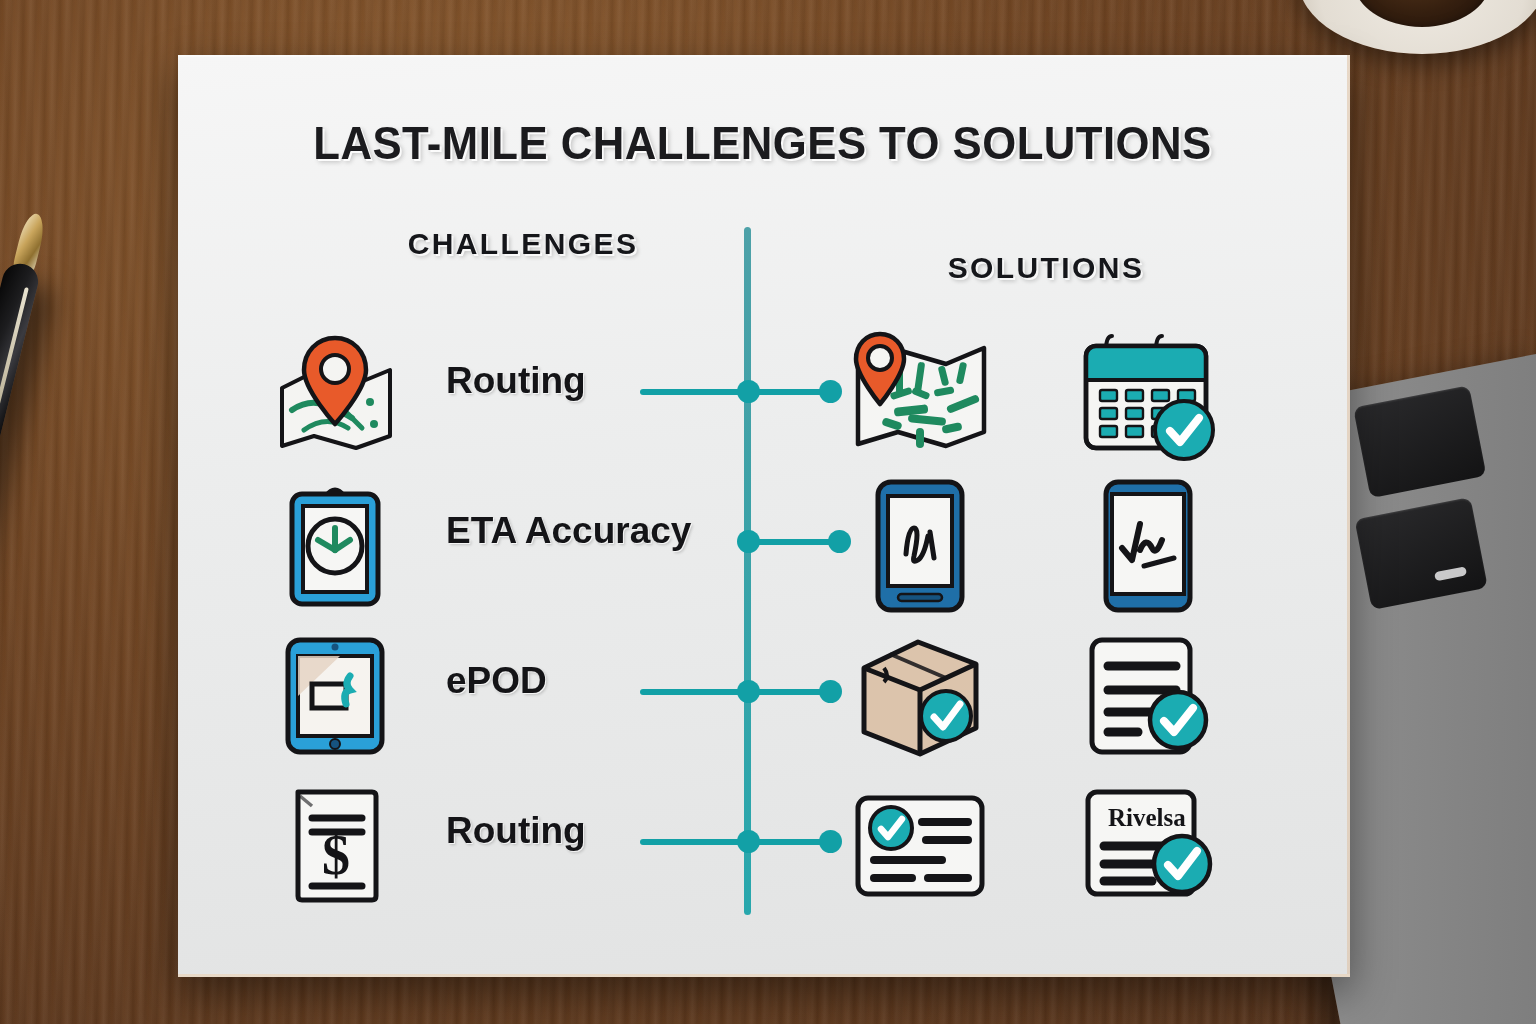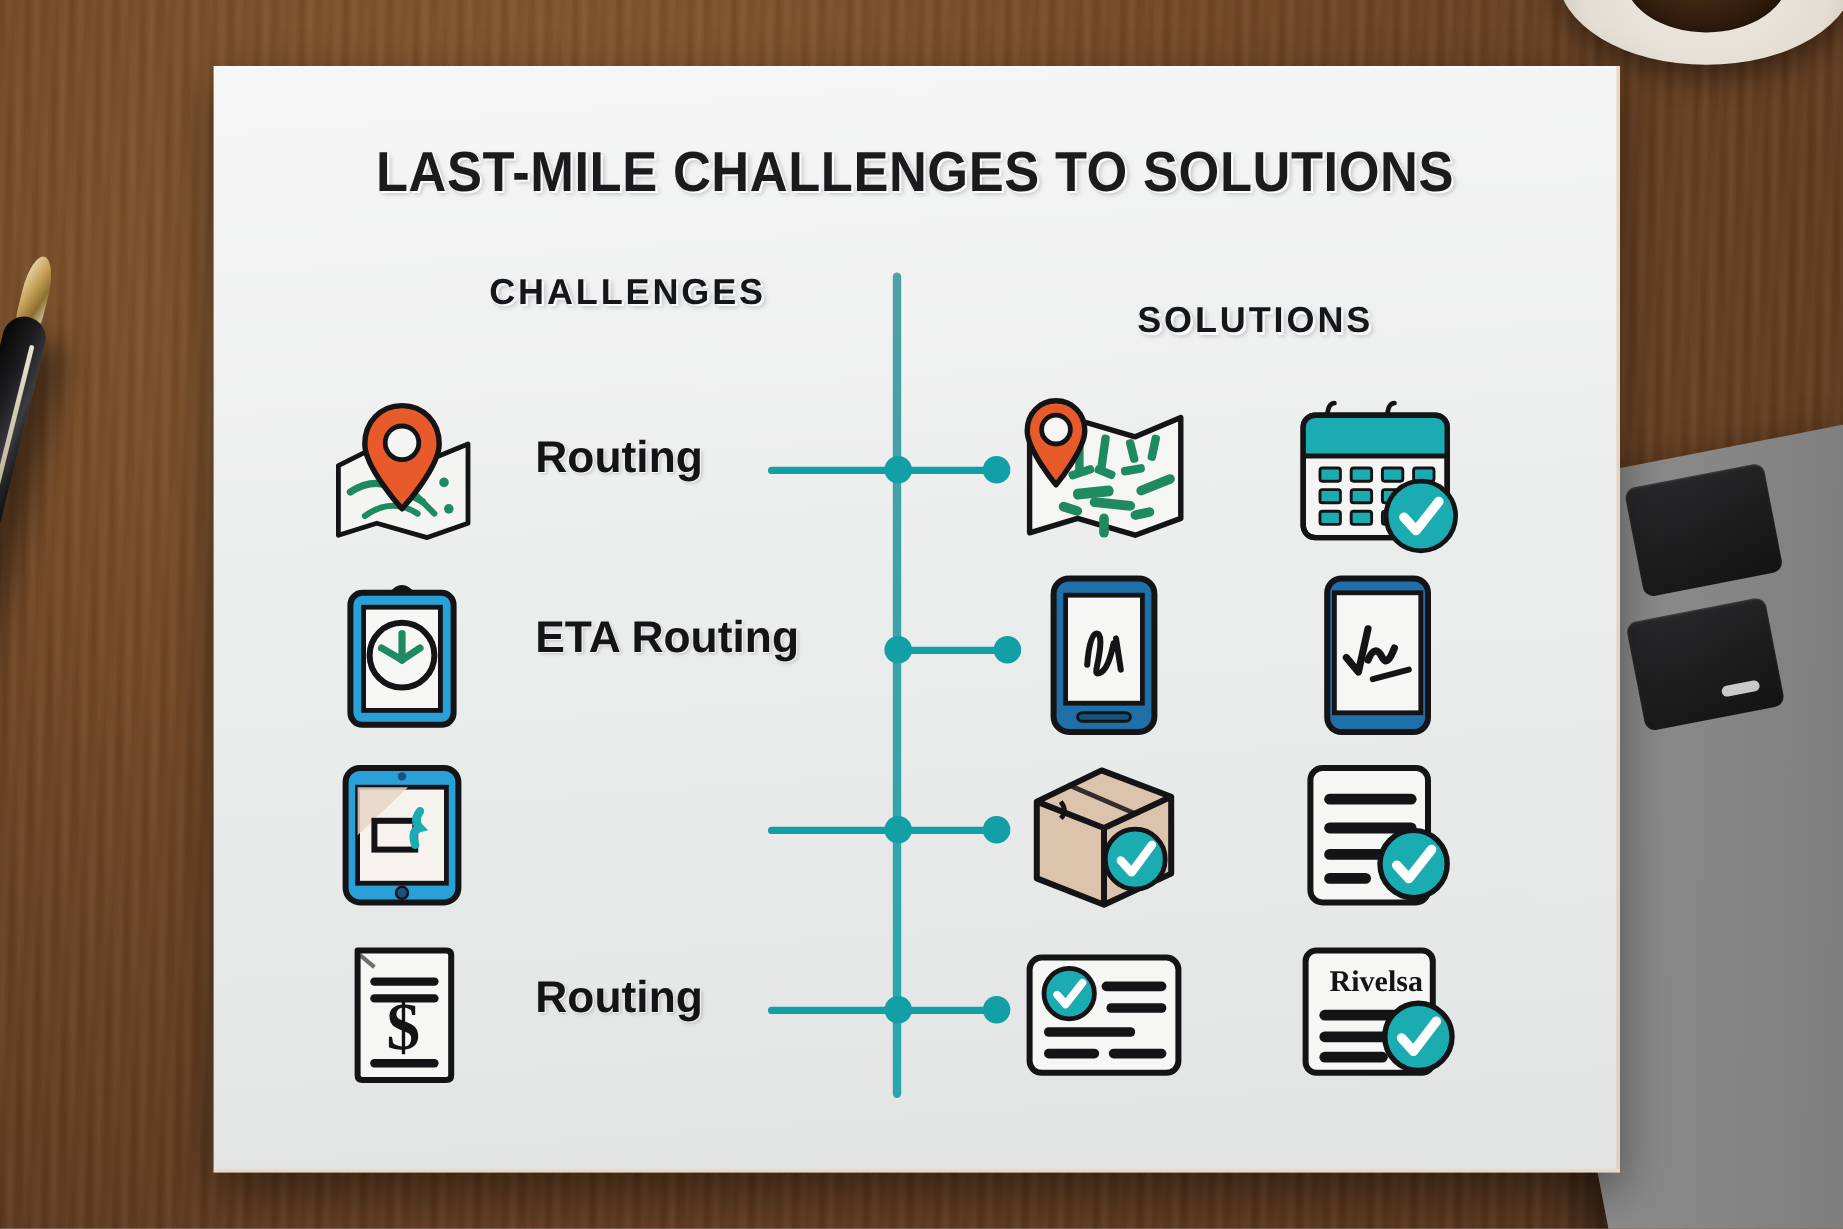--- a/index.html
+++ b/index.html
@@ -255,21 +255,21 @@
         <path d="M56 14 Q65 2 74 14" stroke="#141417" stroke-width="5" fill="none" stroke-linecap="round"></path>
         <rect x="22" y="12" width="86" height="110" rx="10" fill="#2aa0d8" stroke="#141417" stroke-width="5"></rect>
         <rect x="33" y="24" width="64" height="86" fill="#f6f6f4" stroke="#141417" stroke-width="4"></rect>
         <circle cx="65" cy="64" r="27" fill="#f6f6f4" stroke="#141417" stroke-width="5"></circle>
         <path d="M65 46 L65 68" stroke="#1f8a5f" stroke-width="6" stroke-linecap="round"></path>
         <path d="M65 68 L48 58" stroke="#1f8a5f" stroke-width="6" stroke-linecap="round"></path>
         <path d="M65 68 L80 58" stroke="#1f8a5f" stroke-width="6" stroke-linecap="round"></path>
       </svg>
     </div>
 
-    <div class="row-label">ETA Routing</div>
+    <div class="row-label">ETA Accuracy</div>
     <div class="conn-left" style="width:0"></div>
     <div class="conn-right" style="width:92px"></div>
     <div class="dot-axis"></div>
     <div class="dot-end" style="left:650px"></div>
 
     <div class="sol-icon-a">
       <svg viewBox="0 0 140 136">
         <rect x="28" y="4" width="84" height="128" rx="13" fill="#1f6fa8" stroke="#141417" stroke-width="5"></rect>
         <rect x="38" y="18" width="64" height="90" fill="#f6f6f4" stroke="#141417" stroke-width="4"></rect>
         <rect x="48" y="116" width="44" height="7" rx="3.5" fill="#16537f" stroke="#141417" stroke-width="2.5"></rect>
@@ -296,20 +296,21 @@
         <rect x="18" y="8" width="94" height="112" rx="12" fill="#2aa0d8" stroke="#141417" stroke-width="5"></rect>
         <rect x="28" y="24" width="74" height="80" fill="#f6f3ef" stroke="#141417" stroke-width="4"></rect>
         <path d="M28 24 L70 24 L28 64 Z" fill="#e5d4c4" opacity="0.85"></path>
         <rect x="42" y="52" width="34" height="24" fill="none" stroke="#141417" stroke-width="5"></rect>
         <path d="M80 44 Q74 52 80 58 Q72 60 76 72" stroke="#1bacb2" stroke-width="7" fill="none" stroke-linecap="round"></path>
         <circle cx="65" cy="15" r="3.5" fill="#16537f"></circle>
         <circle cx="65" cy="112" r="5" fill="#16537f" stroke="#141417" stroke-width="2"></circle>
       </svg>
     </div>
 
+    <div class="row-label">ePOD</div>
     <div class="conn-left"></div>
     <div class="conn-right"></div>
     <div class="dot-axis"></div>
     <div class="dot-end"></div>
 
     <div class="sol-icon-a">
       <svg viewBox="0 0 140 136">
         <path d="M14 40 L68 14 L126 36 L126 100 L70 126 L14 104 Z" fill="#dcc4ac" stroke="#141417" stroke-width="5" stroke-linejoin="round"></path>
         <path d="M14 40 L70 62 L126 36" fill="none" stroke="#141417" stroke-width="5" stroke-linejoin="round"></path>
         <path d="M70 62 L70 126" fill="none" stroke="#141417" stroke-width="5"></path>

